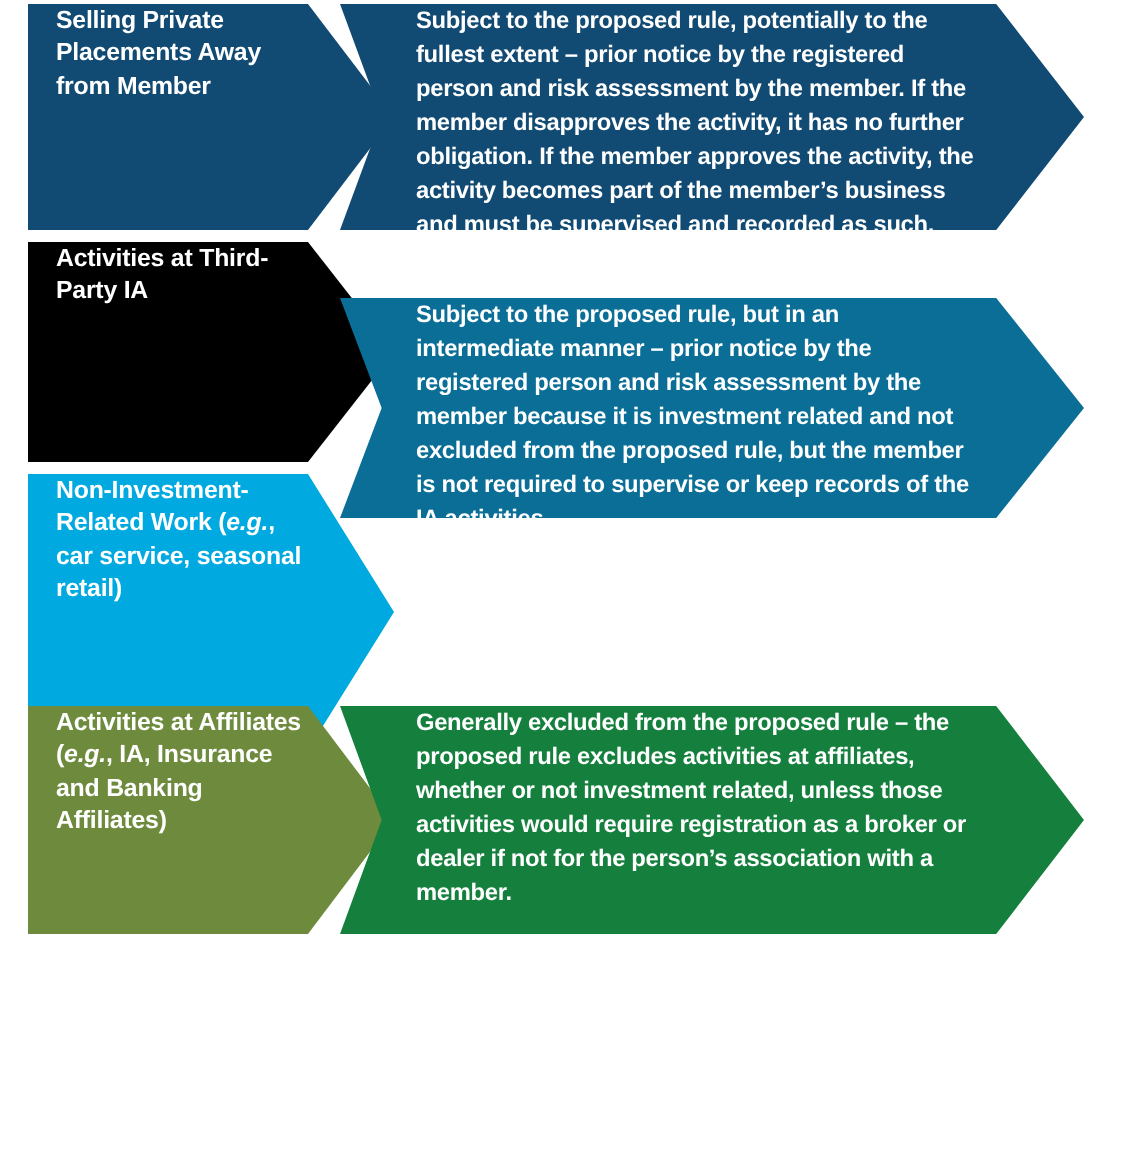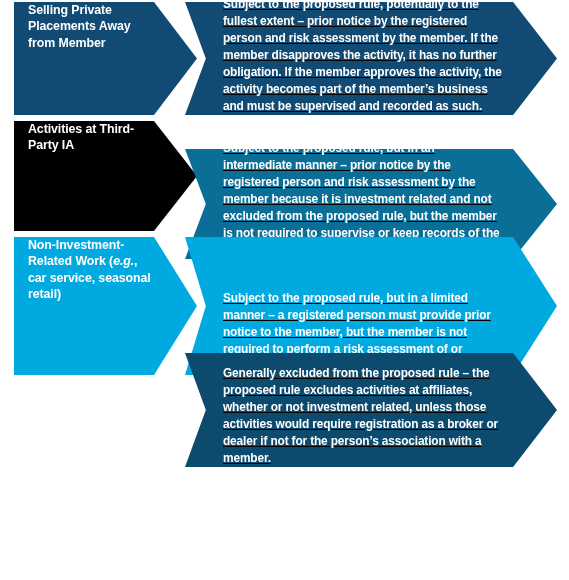--- a/index.html
+++ b/index.html
@@ -42,31 +42,30 @@
     color: #ffffff;
     font-weight: bold;
     font-size: 12.4px;
     line-height: 1.31;
     letter-spacing: -0.1px;
   }
 
   
   .right-block {
     position: absolute;
-    left: 185px;
+    left: 170px;
     top: 0;
     width: 372px;
     height: 100%;
     -webkit-clip-path: polygon(0% 0%, 88.2% 0%, 100% 50%, 88.2% 100%, 0% 100%, 5.6% 50%);
     clip-path: polygon(0% 0%, 88.2% 0%, 100% 50%, 88.2% 100%, 0% 100%, 5.6% 50%);
     display: flex;
-    align-items: flex-end;
+    align-items: flex-start;
     box-sizing: border-box;
     padding: 0 54px 0 38px;
-    text-decoration: underline;
   }
   .right-text {
     color: #ffffff;
     font-weight: bold;
     font-size: 11.9px;
     line-height: 1.43;
     letter-spacing: -0.15px;
   }
   .right-text i, .left-label i {
     font-style: italic;
@@ -92,25 +91,25 @@
     </div>
     <div class="right-block" style="background:#0A6E96;margin-top:28px;">
       <div class="right-text">Subject to the proposed rule, but in an intermediate manner – prior notice by the registered person and risk assessment by the member because it is investment related and not excluded from the proposed rule, but the member is not required to supervise or keep records of the IA activities.</div>
     </div>
   </div>
 
   <div class="row" style="position:absolute; left:0; top:237px; height:138px;">
     <div class="left-block" style="background:#00A9E0;">
       <div class="left-label">Non-Investment-Related Work (<i>e.g.</i>, car service, seasonal retail)</div>
     </div>
-    <div class="right-block" style="background:#00A9E0;">
-      <div class="right-text">Subject to the proposed rule, but in a limited manner – a registered person must provide prior notice to the member, but the member is not required to perform a risk assessment of or supervise the activity.</div>
-    </div>
   </div>
 
   <div class="row" style="position:absolute; left:0; top:353px; height:114px;">
-    <div class="right-block" style="background:#0c4a6e;">
+    <div class="left-block" style="background:#6E8B3D;">
+      <div class="left-label">Activities at Affiliates (<i>e.g.</i>, IA, Insurance and Banking Affiliates)</div>
+    </div>
+    <div class="right-block" style="background:#15803d;">
       <div class="right-text">Generally excluded from the proposed rule – the proposed rule excludes activities at affiliates, whether or not investment related, unless those activities would require registration as a broker or dealer if not for the person’s association with a member.</div>
     </div>
   </div>
 
 
 </div>
 
 </body></html>

